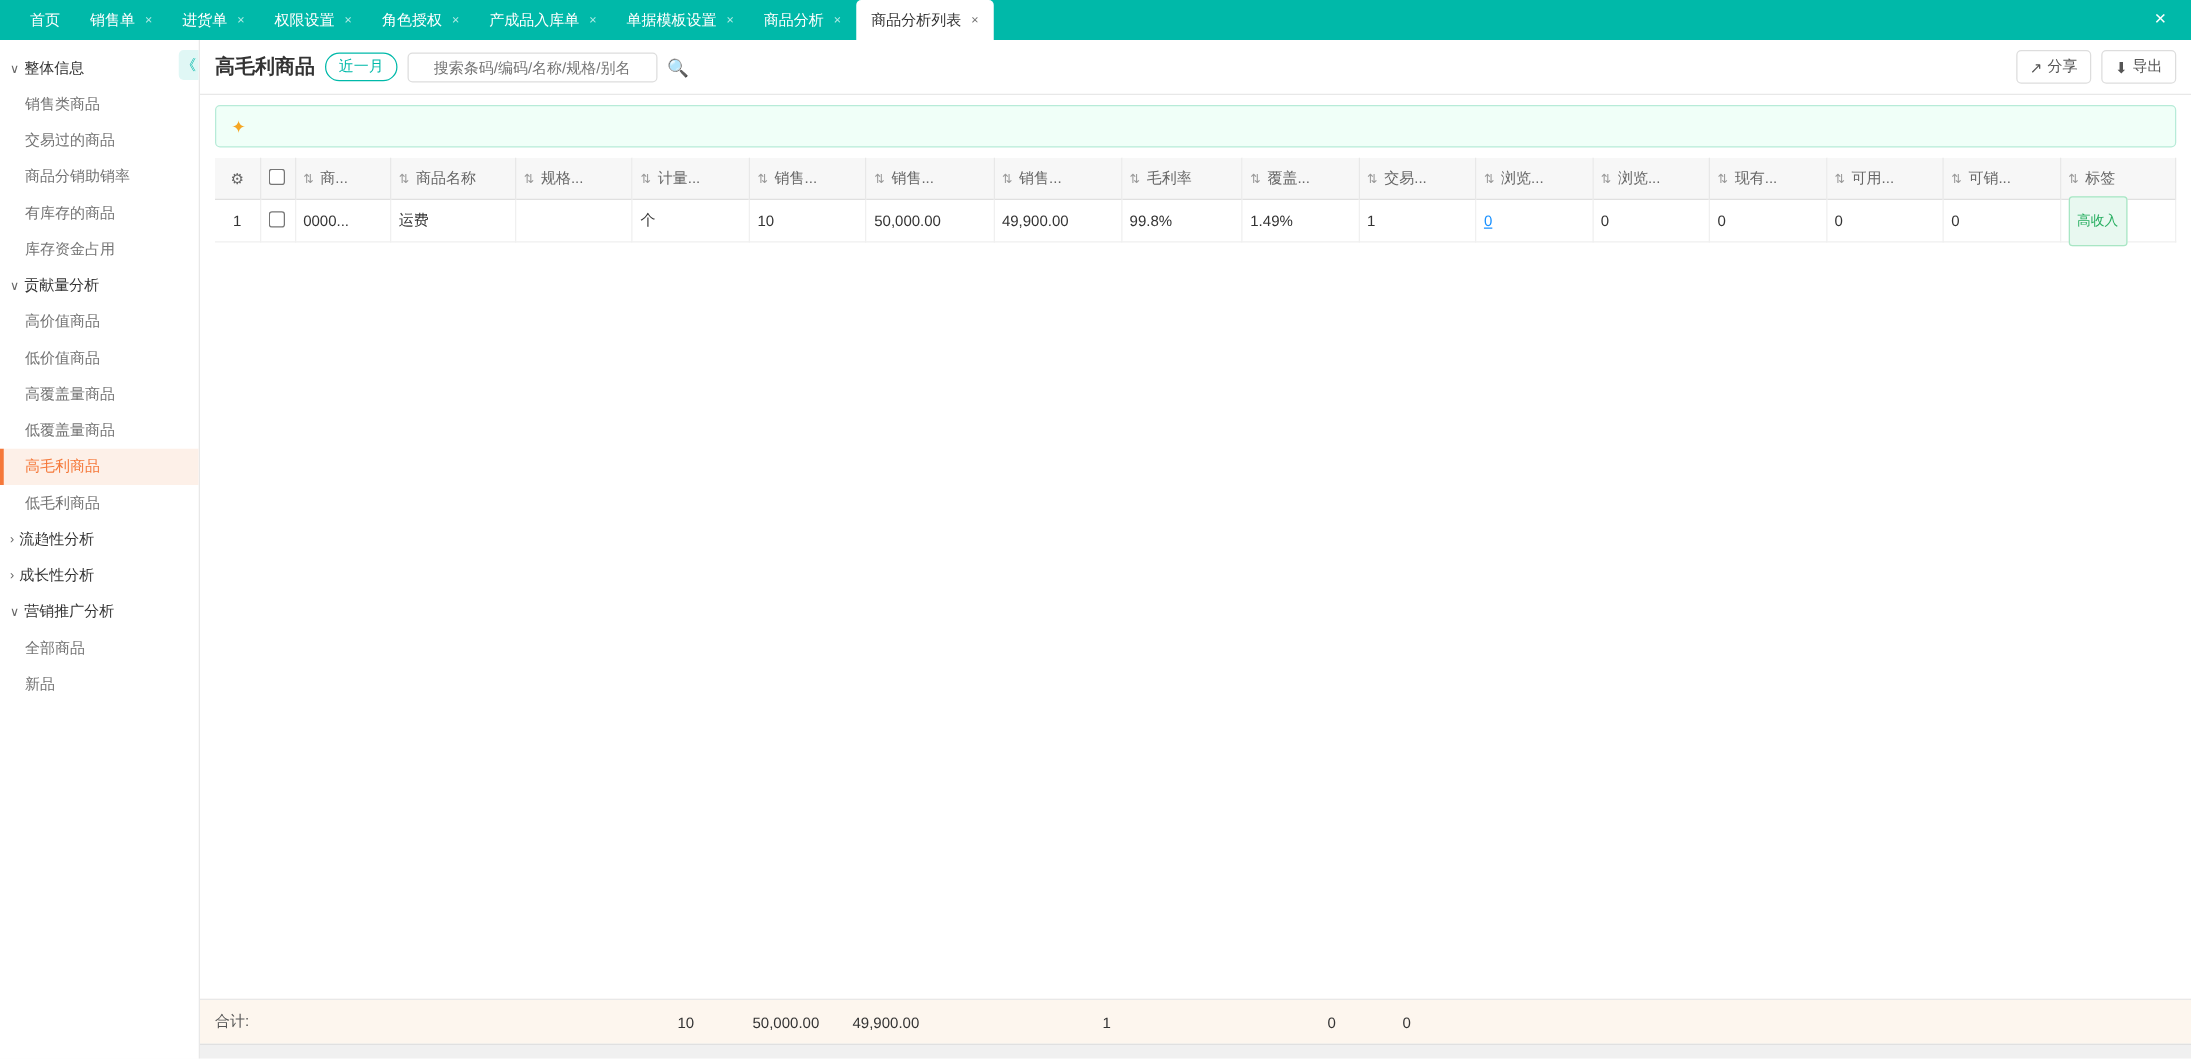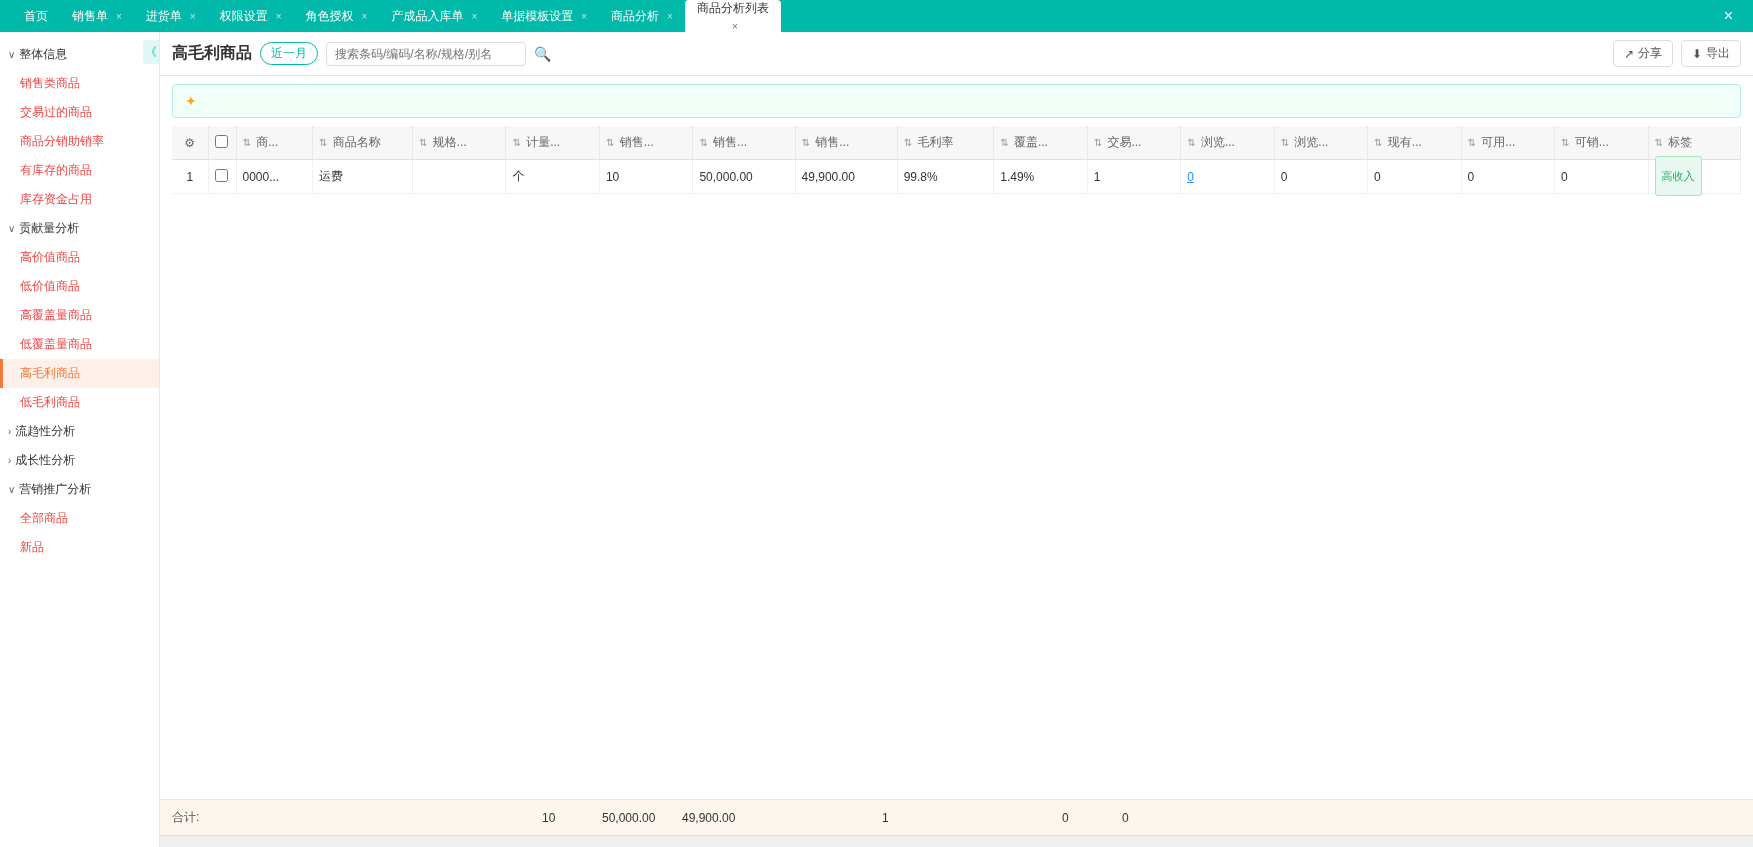--- a/index.html
+++ b/index.html
@@ -24,21 +24,20 @@
       cursor: pointer;
       white-space: nowrap;
       color: #fff;
       font-size: 12px;
     }
     .nav-tab.active {
       background: #fff;
       color: #333;
       border-radius: 4px 4px 0 0;
       margin-top: 0;
-      flex-direction: column;
     }
     .nav-tab .close-btn { margin-left: 4px; font-size: 10px; opacity: 0.7; }
     .nav-close-all {
       margin-left: auto;
       padding: 0 8px;
       cursor: pointer;
       font-size: 16px;
       color: #fff;
     }
 
@@ -79,21 +78,21 @@
       align-items: center;
       padding: 6px 8px;
       font-size: 12px;
       color: #333;
       cursor: pointer;
       font-weight: 500;
     }
     .sidebar-group-title .arrow { margin-right: 4px; font-size: 10px; color: #666; }
     .sidebar-item {
       padding: 6px 8px 6px 20px;
-      color: #ef4444;
+      color: #737373;
       cursor: pointer;
       font-size: 12px;
     }
     .sidebar-item.active {
       background: #fdf0e8;
       color: #f5783a;
       border-left: 3px solid #f5783a;
       padding-left: 17px;
     }
 
@@ -124,21 +123,21 @@
       border: 1px solid #00b9a9;
       color: #00b9a9;
       border-radius: 12px;
       padding: 2px 10px;
       cursor: pointer;
       font-size: 12px;
     }
     .search-input {
       border: 1px solid #ddd;
       border-radius: 4px;
-      padding: 4px 8px;
+      padding: 4px 20px;
       width: 200px;
       font-size: 12px;
       outline: none;
     }
     .search-icon-btn {
       background: none;
       border: none;
       cursor: pointer;
       color: #999;
       font-size: 14px;

